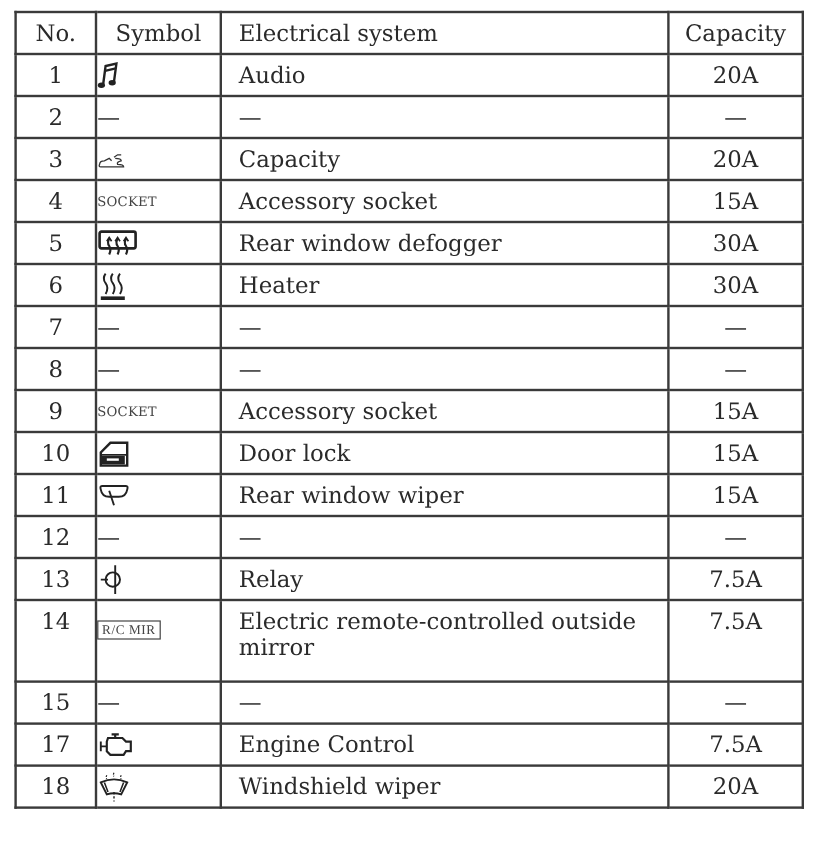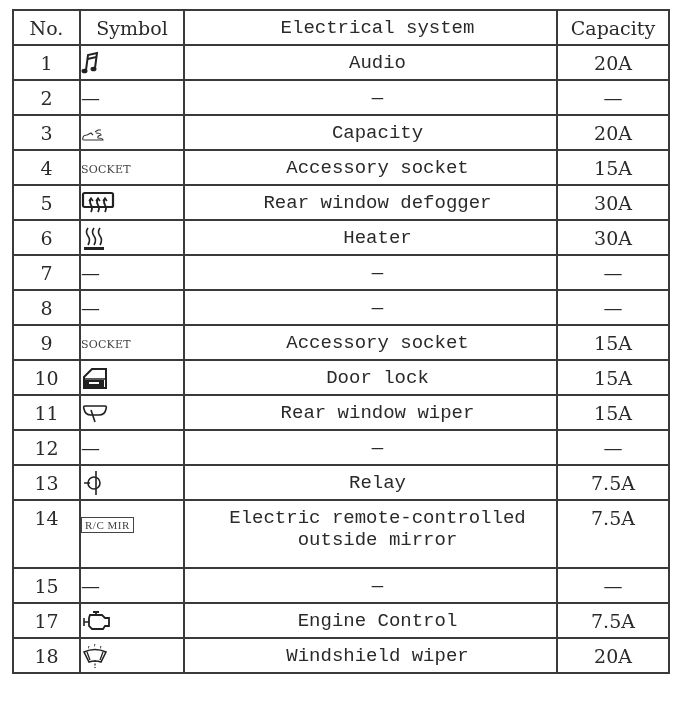--- a/index.html
+++ b/index.html
@@ -6,21 +6,21 @@
   body { width: 682px; height: 703px; position: relative; overflow: hidden;
          font-family: "DejaVu Serif", "Liberation Serif", serif; color: #2a2a2a; }
   table.fuse { position: absolute; left: 12px; top: 9px; border-collapse: collapse;
                table-layout: fixed; width: 656px; }
   table.fuse td, table.fuse th { border: 2px solid #3a3a3a; padding: 0; font-weight: normal;
                font-size: 19px; line-height: 22px; }
   table.fuse th { height: 33px; margin-top: 47px; }
   col.c-no { width: 67px; } col.c-sym { width: 104px; } col.c-sys { width: 373px; } col.c-cap { width: 112px; }
   .no, .cap { text-align: center; }
   .sym { }
-  .sys { text-align: center; padding-left: 14px !important; font-family: Liberation Mono, monospace; }
+  .sys { text-align: left; padding-left: 14px !important; }
   tr.r td { height: 33px; }
   tr.tall td { height: 56px; vertical-align: top; padding-top: 6px !important; }
   tr.tall td.sym { padding-top: 10px !important; }
   .socket { font-family: "DejaVu Serif", serif; font-size: 11px; letter-spacing: 0.2px; color: #444; }
   .rcmir { display: inline-block; border: 1.5px solid #444; font-family: Liberation Serif, serif;
            font-size: 11px; line-height: 14px; padding: 0 3px; color: #444; letter-spacing: 0.5px; }
   svg { vertical-align: middle; }
 </style>
 </head>
 <body>

